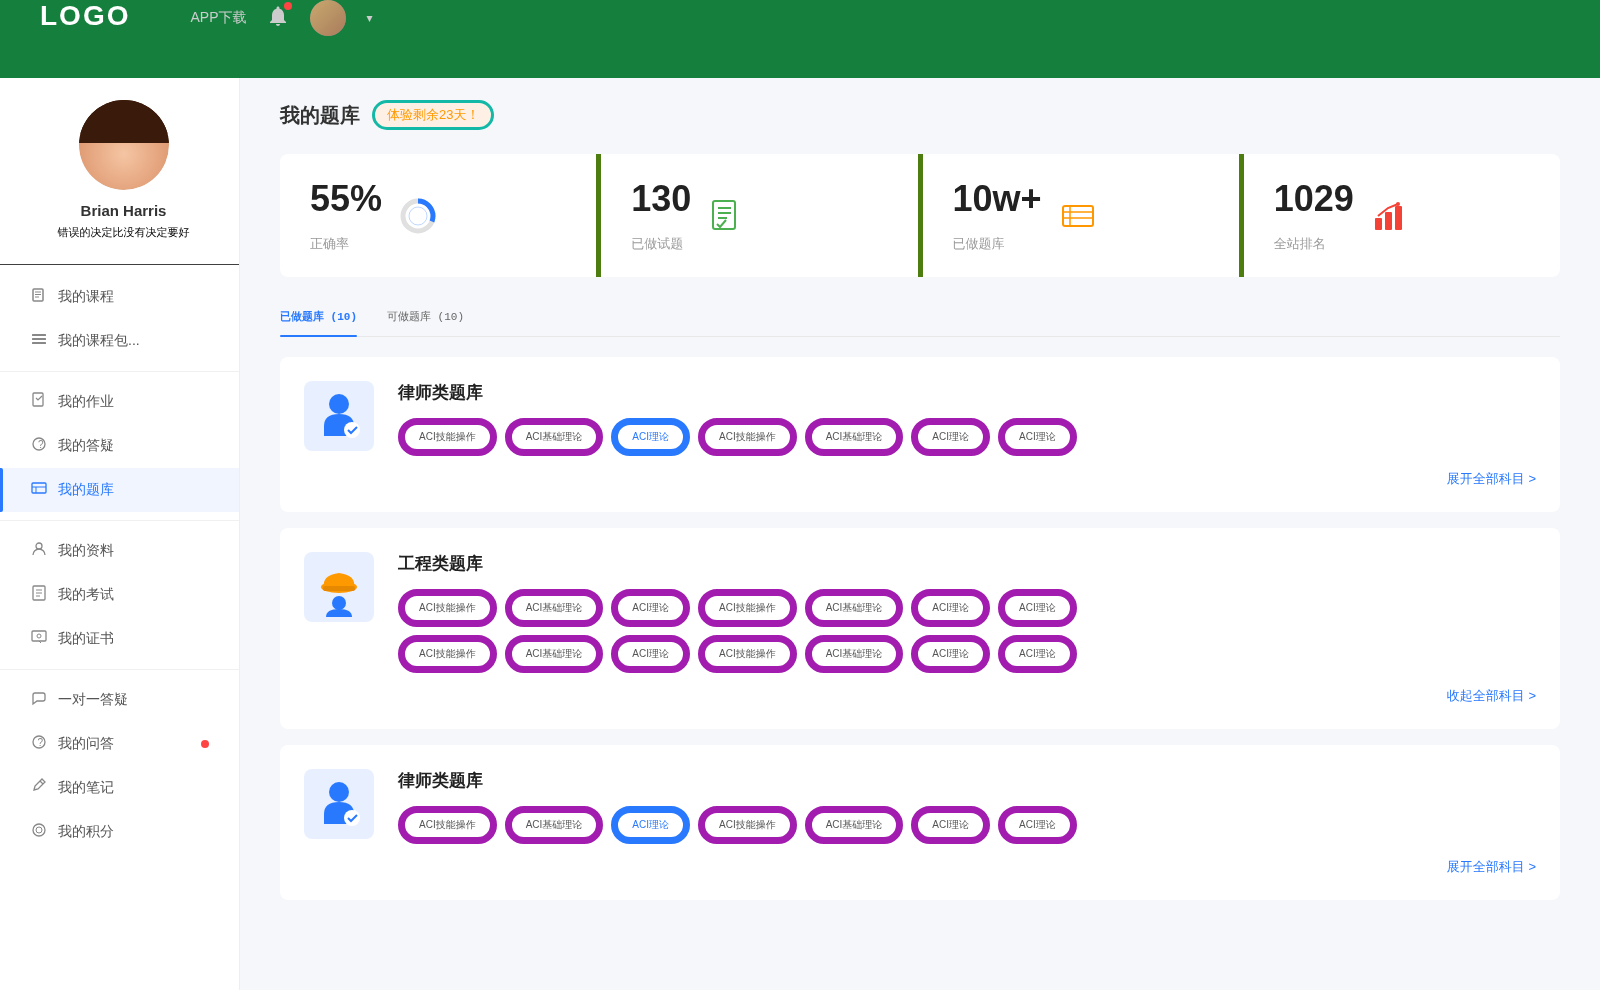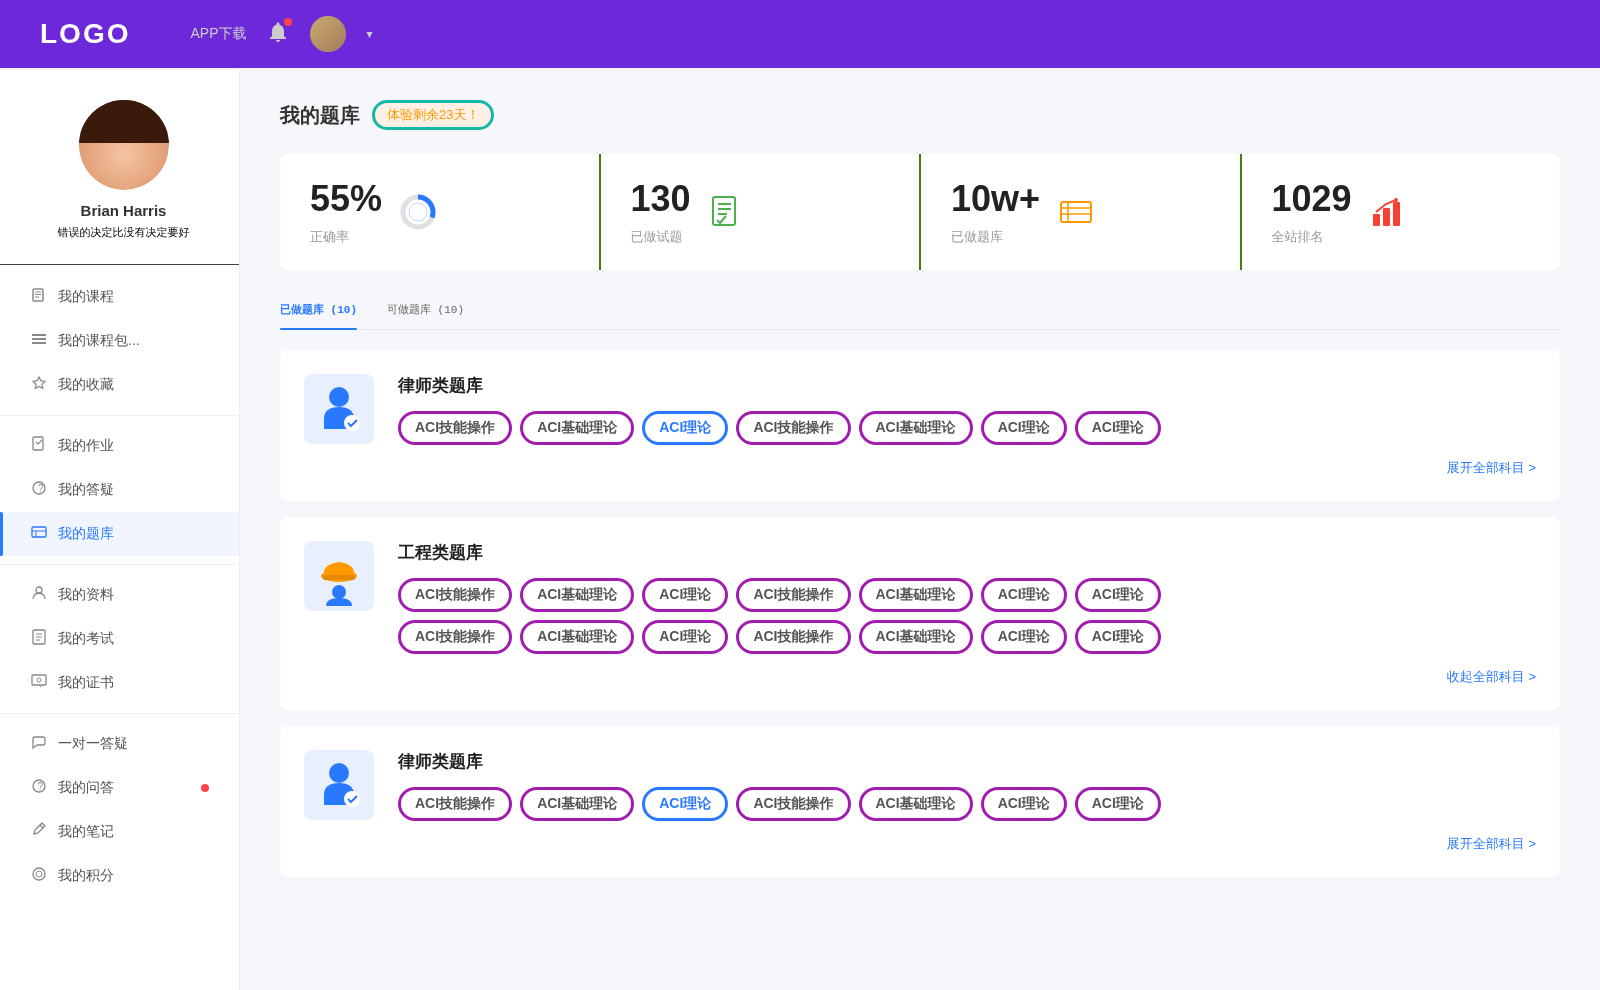--- a/index.html
+++ b/index.html
@@ -1,23 +1,23 @@
 <!DOCTYPE html>
 <html><head>
   <meta charset="utf-8">
   <style>
     * { box-sizing: border-box; margin: 0; padding: 0; }
     body { font-family: 'PingFang SC', 'Microsoft YaHei', sans-serif; background: #f0f2f5; min-height: 990px; }
 
     
     .navbar {
-      background: #6d28d9;
-      height: 68px;
-      display: flex;
-      align-items: center;
+      background: #15803d;
+      height: 78px;
+      display: flex;
+      align-items: flex-start;
       padding: 0 40px;
       position: fixed;
       top: 0; left: 0; right: 0;
       z-index: 100;
     }
     .nav-logo {
       color: #fff;
       font-size: 28px;
       font-weight: bold;
       letter-spacing: 2px;
@@ -196,36 +196,36 @@
     .stats-row {
       display: flex;
       background: #fff;
       border-radius: 8px;
       margin-bottom: 24px;
       overflow: hidden;
     }
     .stat-card {
       flex: 1;
       padding: 24px 30px;
-      border-right: 2px solid #4d7c0f;
+      border-right: 5px solid #4d7c0f;
       display: flex;
       align-items: center;
       gap: 16px;
     }
     .stat-card:last-child { border-right: none; }
     .stat-text { }
     .stat-value {
       font-size: 36px;
       font-weight: 700;
       color: #222;
     }
     .stat-label {
       font-size: 13px;
       color: #999;
-      margin-top: 8px;
+      margin-top: 15px;
     }
     .stat-icon {
       width: 40px; height: 40px;
       border-radius: 50%;
       display: flex;
       align-items: center;
       justify-content: center;
       font-size: 20px;
     }
     .stat-icon-blue { background: none; }
@@ -291,27 +291,26 @@
       margin-bottom: 14px;
     }
     .tags-row {
       display: flex;
       flex-wrap: wrap;
       gap: 8px;
       margin-bottom: 8px;
     }
     .tag {
       padding: 5px 14px;
-      border: 3px solid #a21caf;
+      border: 7px solid #a21caf;
       border-radius: 20px;
-      font-size: 14px;
+      font-size: 10px;
       color: #555;
       cursor: pointer;
       background: #fff;
-      font-weight: bold;
     }
     .tag.active-tag {
       border-color: #2979ff;
       color: #2979ff;
       background: #fff;
     }
     .expand-link {
       text-align: right;
       font-size: 13px;
       color: #999;
@@ -369,28 +368,20 @@
       <div class="menu-item">
         <span class="menu-icon">
           <svg width="16" height="16" viewBox="0 0 16 16" fill="none">
               <rect x="1" y="3" width="14" height="2" rx="0.5" fill="#888"></rect>
               <rect x="1" y="7" width="14" height="2" rx="0.5" fill="#888"></rect>
               <rect x="1" y="11" width="14" height="2" rx="0.5" fill="#888"></rect>
             </svg>
         </span>
         <span class="menu-label">我的课程包...</span>
       </div>
-      <div class="menu-item">
-        <span class="menu-icon">
-          <svg width="16" height="16" viewBox="0 0 16 16">
-              <path d="M8 2l1.8 3.6L14 6.3l-3 2.9.7 4.1L8 11.4l-3.7 1.9.7-4.1-3-2.9 4.2-.7z" fill="none" stroke="#888" stroke-width="1.2"></path>
-            </svg>
-        </span>
-        <span class="menu-label">我的收藏</span>
-      </div>
       <hr class="sidebar-divider">
       <div class="menu-item">
         <span class="menu-icon">
           <svg width="16" height="16" viewBox="0 0 16 16">
               <rect x="2" y="1" width="10" height="13" rx="1" fill="none" stroke="#888" stroke-width="1.3"></rect>
               <polyline points="5,6 7,8 11,4" fill="none" stroke="#888" stroke-width="1.2"></polyline>
             </svg>
         </span>
         <span class="menu-label">我的作业</span>
       </div>

